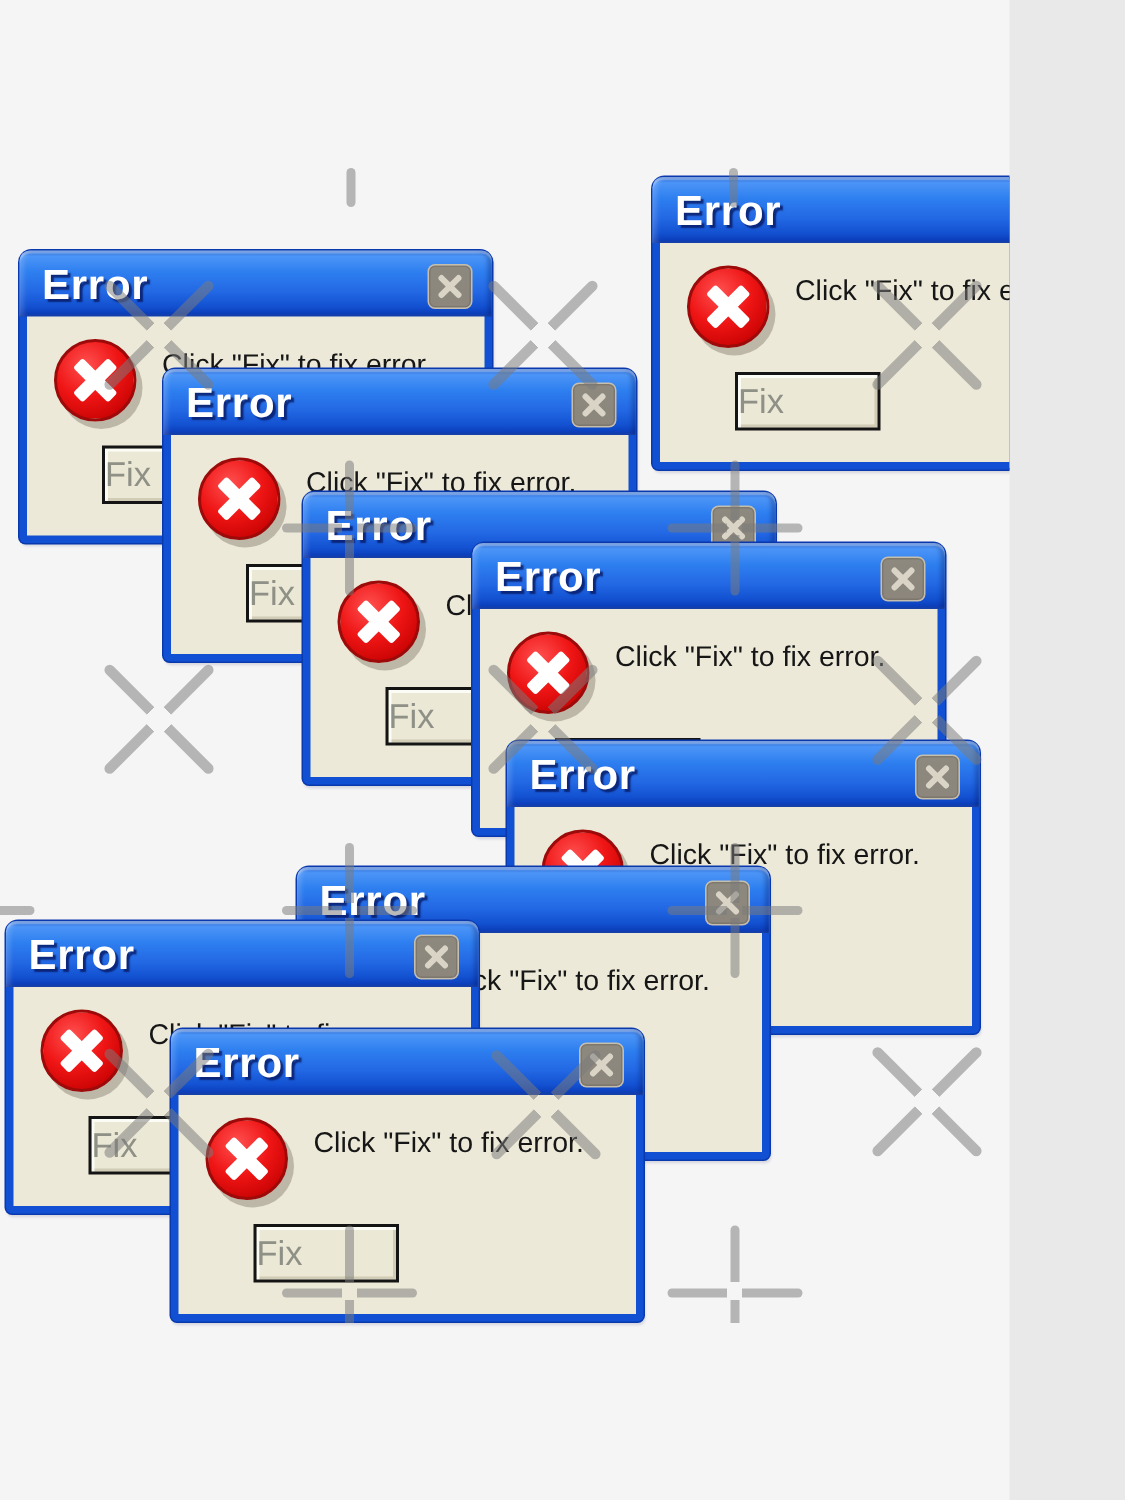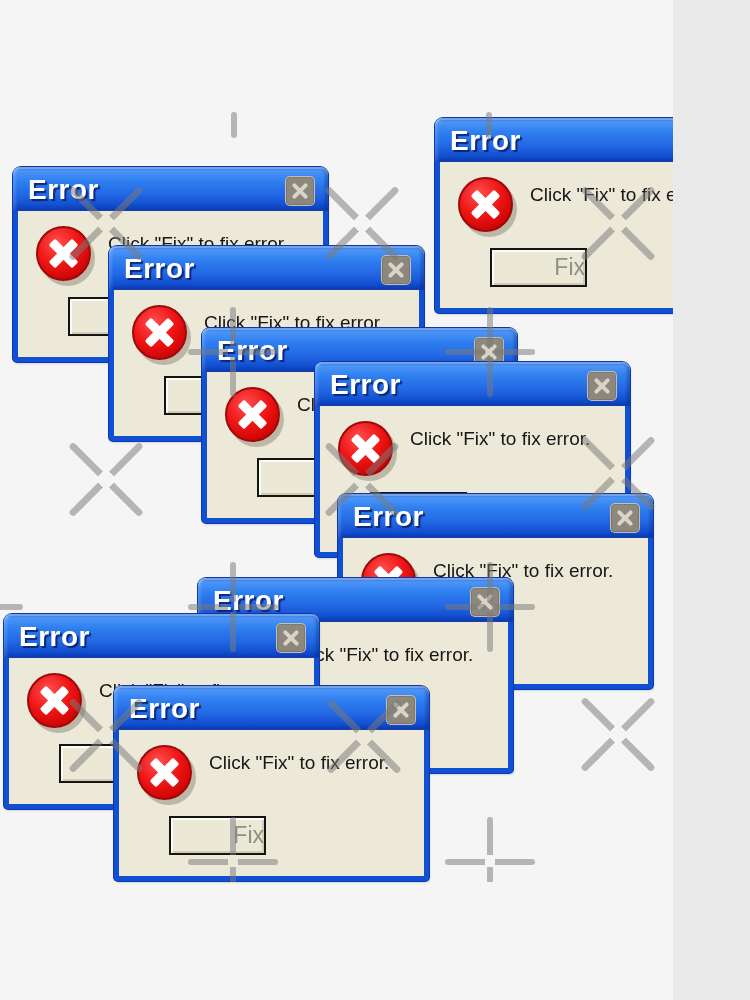--- a/index.html
+++ b/index.html
@@ -30,21 +30,21 @@
   .erx{position:absolute;inset:0;display:block;}
   .erx::before,.erx::after{content:"";position:absolute;left:9px;top:21px;width:33px;height:9px;
        background:#fff;border-radius:2px;}
   .erx::before{transform:rotate(45deg);}
   .erx::after{transform:rotate(-45deg);}
   .msg{position:absolute;left:90px;top:22px;font-size:19px;color:#161616;white-space:nowrap;}
   .fixbtn{position:absolute;left:50px;top:86px;width:97px;height:39px;
        background:#ebe8d6;border:2px solid #141414;box-sizing:border-box;
        box-shadow:inset 2px 2px 0 rgba(255,255,252,.85), inset -2px -2px 0 rgba(185,180,155,.55);
        color:#8f9086;font-size:23px;font-family:"Liberation Sans",sans-serif;
-       line-height:33px;text-align:right;padding:0;cursor:pointer;}
+       line-height:33px;text-align:left;padding:0;cursor:pointer;}
 
   
   .wmlayer{position:absolute;inset:0;pointer-events:none;--wm:rgba(122,122,122,.52);}
   .tickm{position:absolute;width:6px;height:26px;border-radius:3px;background:var(--wm);}
   .crossm,.crossm-s{position:absolute;width:90px;height:90px;}
   .crossm::before,.crossm-s::before{content:"";position:absolute;left:0;top:42px;width:90px;height:6px;border-radius:3px;
        background:linear-gradient(90deg,var(--wm) 0 40px,transparent 40px 50px,var(--wm) 50px 90px);}
   .crossm::after{content:"";position:absolute;left:42px;top:0;width:6px;height:90px;border-radius:3px;
        background:linear-gradient(180deg,var(--wm) 0 40px,transparent 40px 50px,var(--wm) 50px 90px);}
   .crossm-s::after{content:"";position:absolute;left:42px;top:0;width:6px;height:90px;border-radius:3px;

